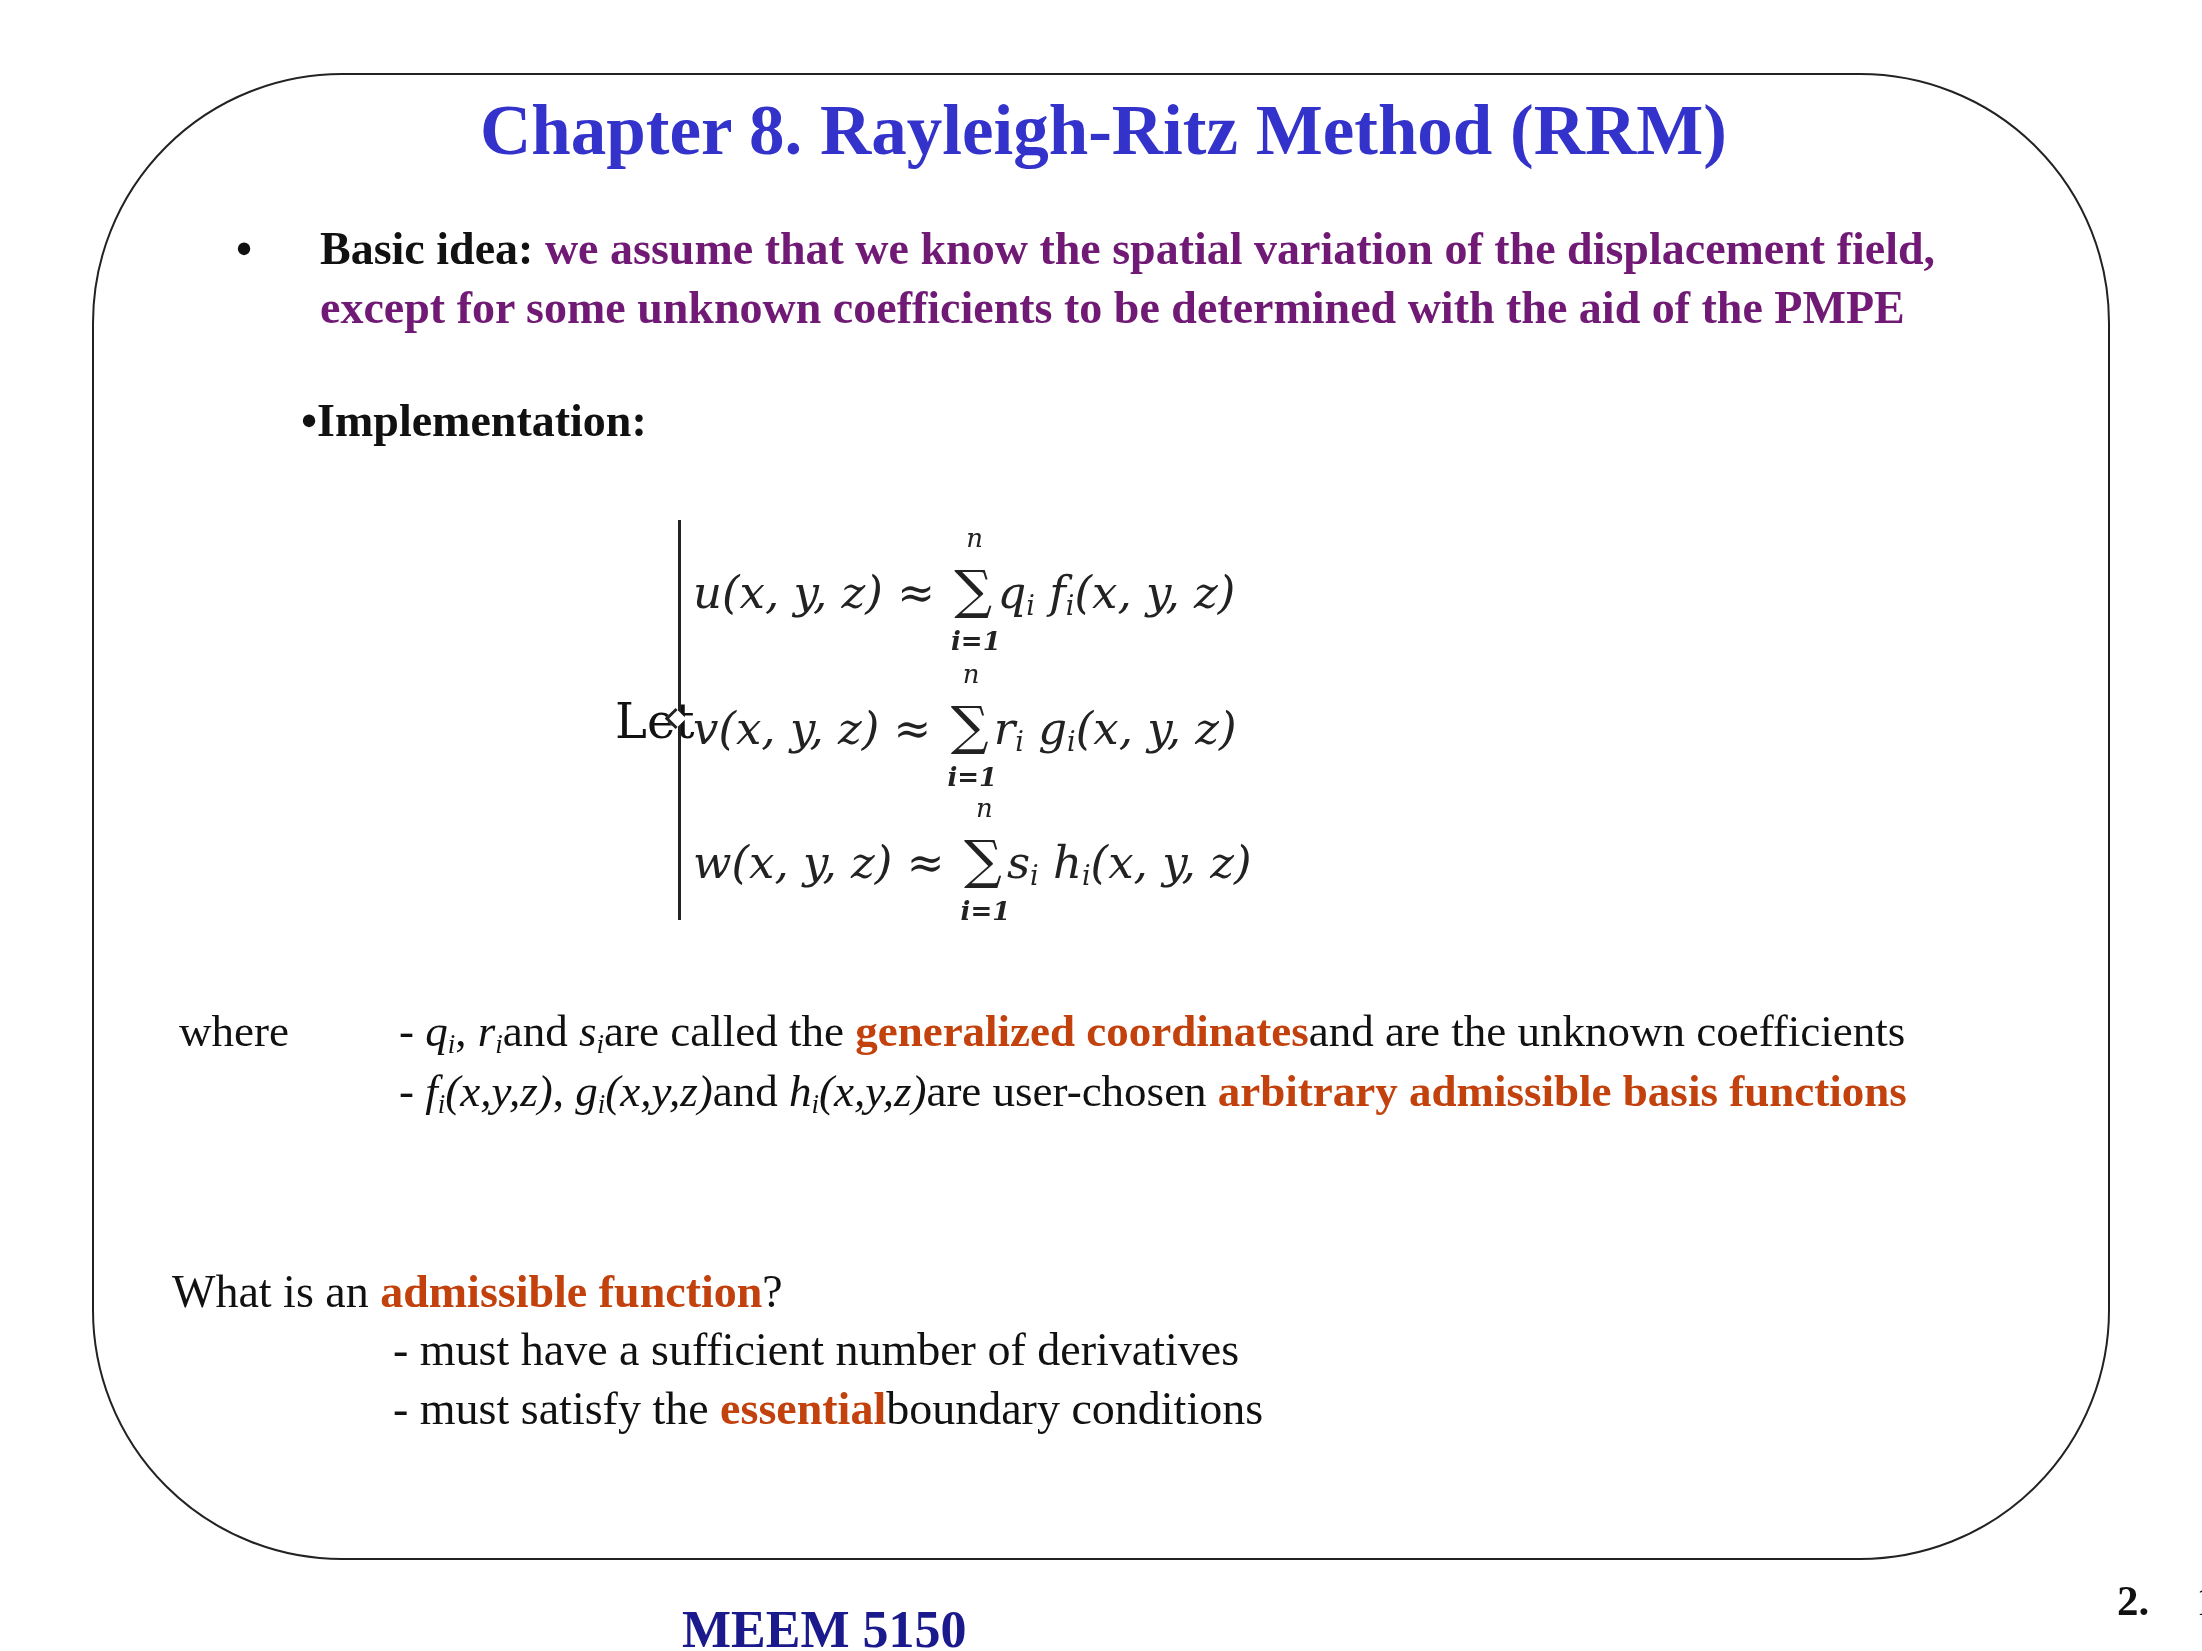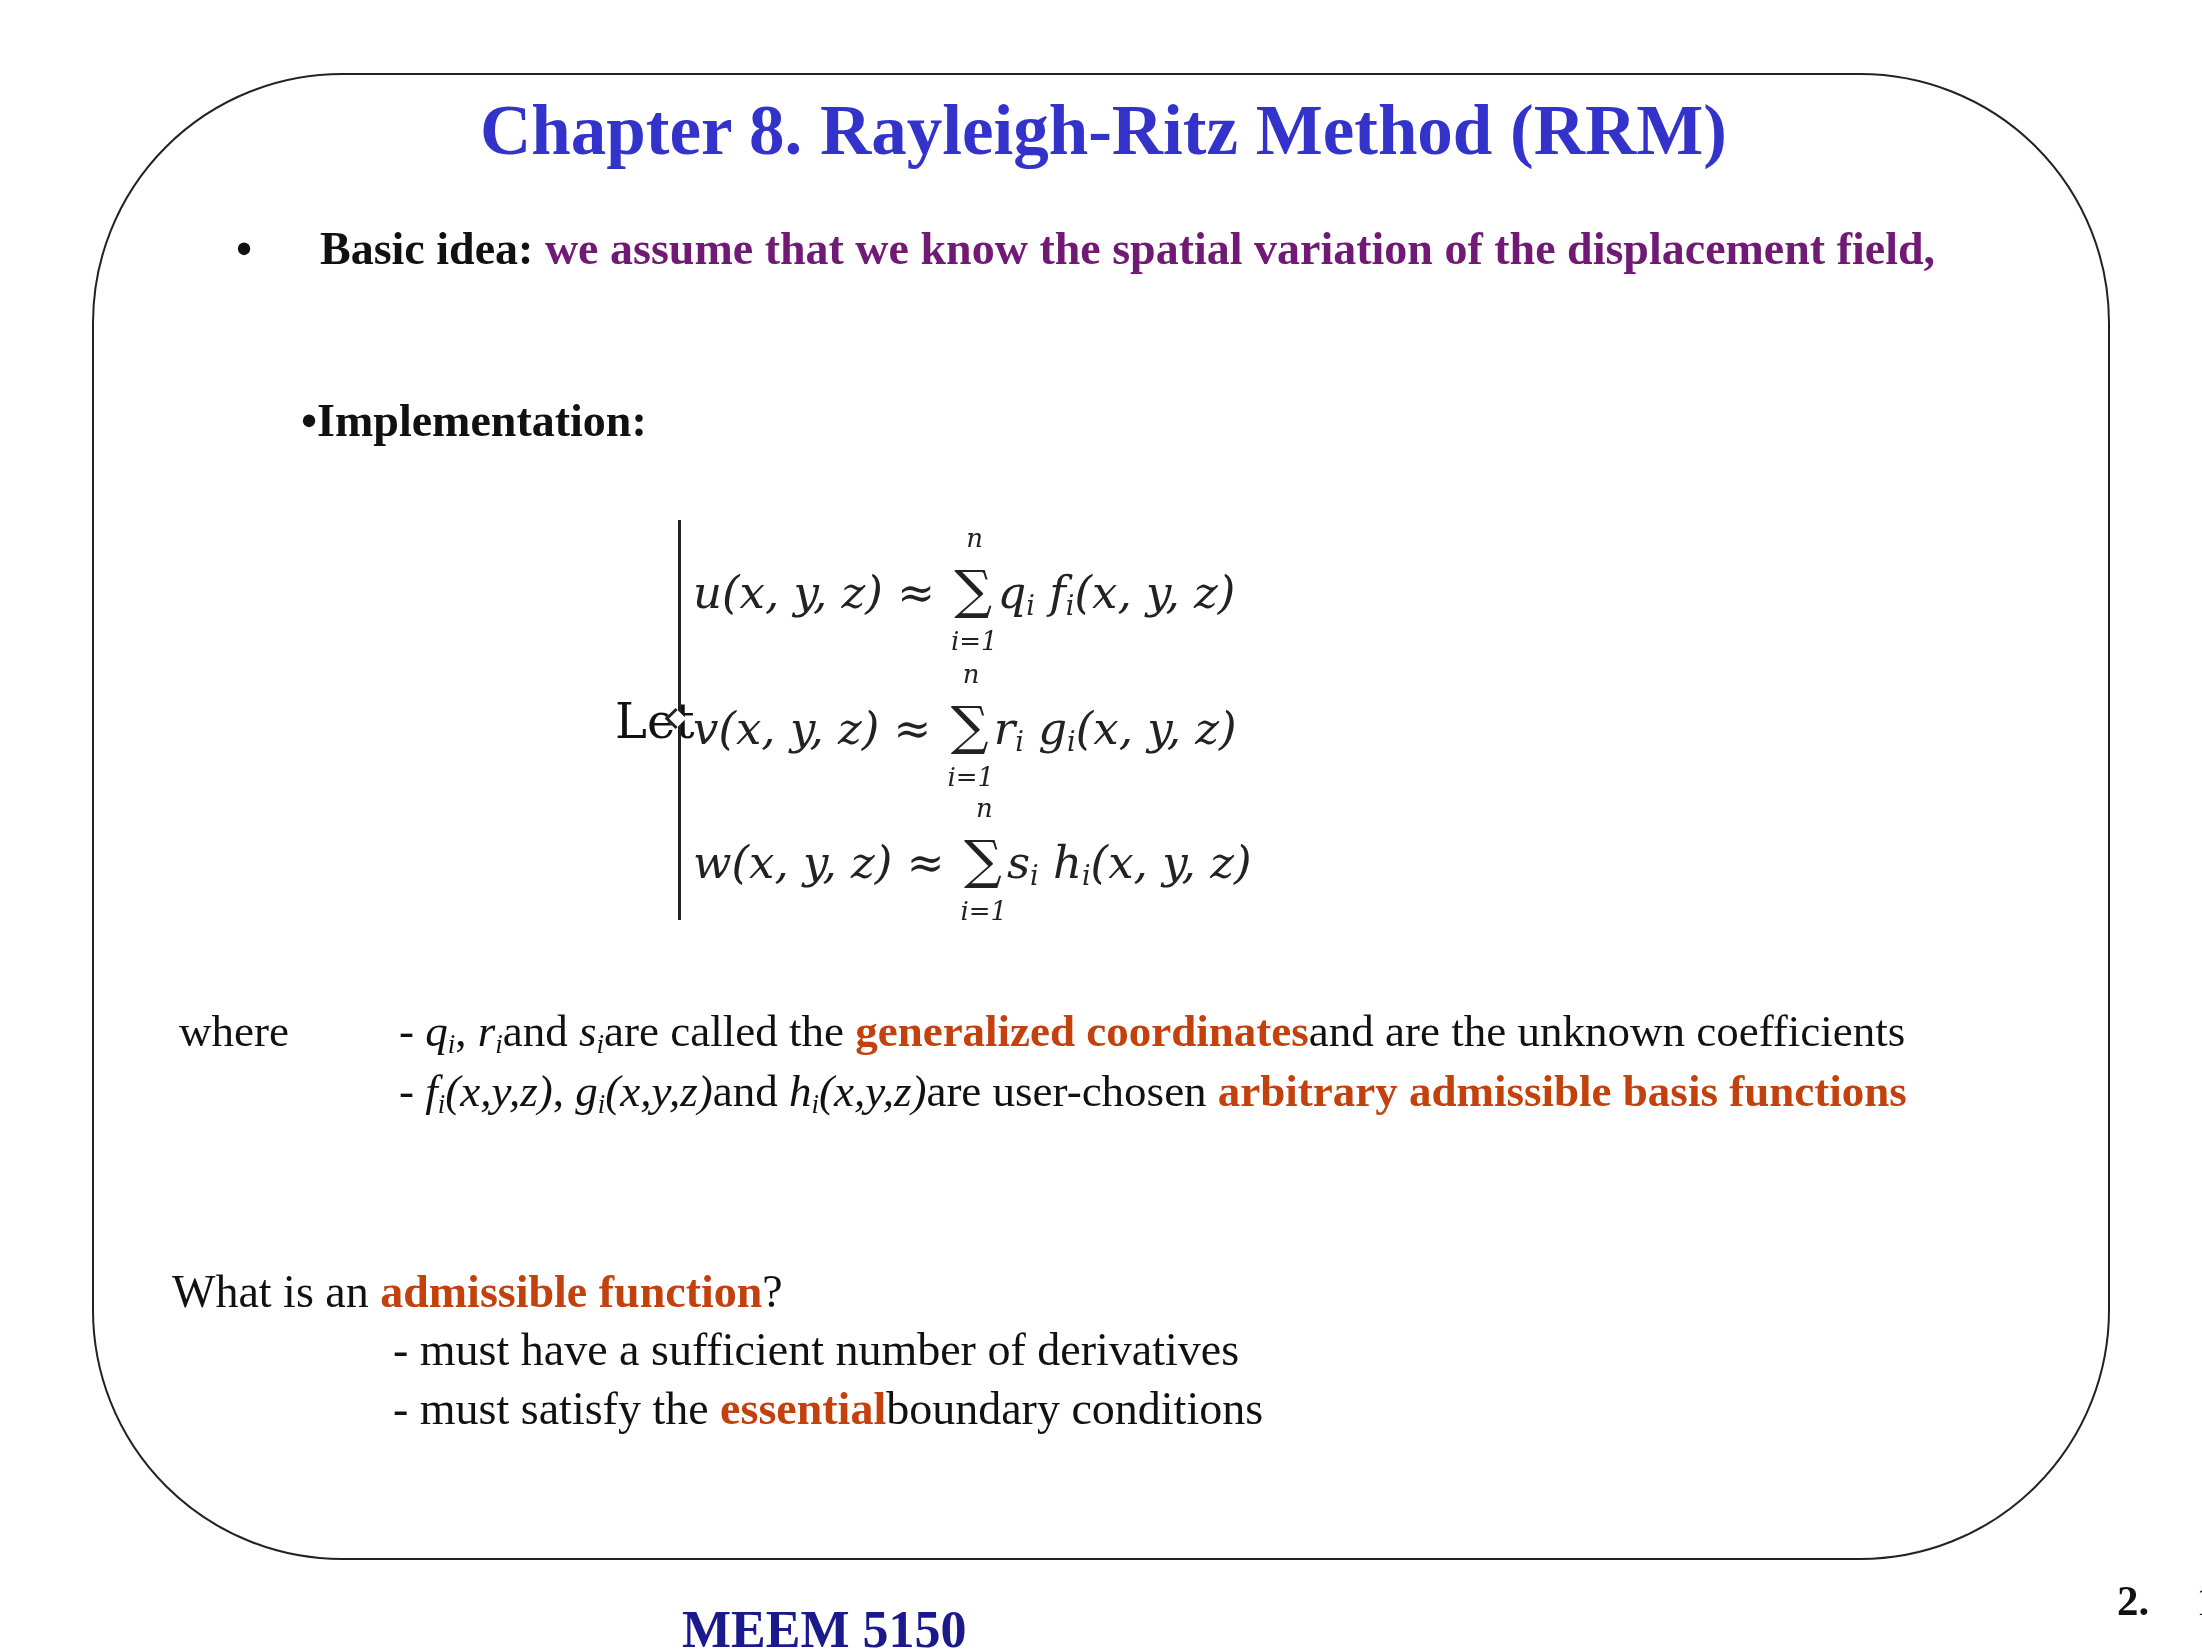--- a/index.html
+++ b/index.html
@@ -16,40 +16,41 @@
   .basic { left:275px; top:219px; font-size:46px; font-weight:bold; line-height:59px; }
   .bullet { left:191px; top:219px; font-size:46px; font-weight:bold; line-height:59px; }
   .impl { left:256px; top:394px; font-size:46px; font-weight:bold; }
   .let { left:570px; top:693px; font-size:48px; font-family:"DejaVu Serif",serif; }
   .brace-line { position:absolute; left:678px; top:520px; width:3.4px; height:400px; background:#222; }
   .brace-tip { position:absolute; left:668px; top:711px; width:12px; height:12px;
                border-left:3.4px solid #222; border-bottom:3.4px solid #222; transform:rotate(45deg); background:#fff; }
   .eq { position:absolute; left:693px; font-family:"DejaVu Serif",serif; font-style:italic; font-size:45px; color:#222; }
   .eq .sum { position:relative; display:inline-block; font-style:normal; font-size:53px; margin:0 5.2px; }
   .eq .sum .top { position:absolute; left:12px; top:-36px; font-size:26px; font-style:italic; }
-  .eq .sum .bot { position:absolute; left:-3.4px; top:67px; font-size:26px; font-style:italic; }
+  .eq .sum .bot { position:absolute; left:-3.4px; top:67px; font-size:26px; font-style:italic;font-weight:bold; }
   sub { font-size:0.6em; vertical-align:-0.25em; }
   .where { left:134px; top:1005px; font-size:45px;text-align:center; }
   .wline { left:354px; font-size:45px; }
   .what { left:127px; top:1265px; font-size:46px; }
   .sub { left:348px; font-size:46px; }
   .course { left:637px; top:1600px; font-size:52px; font-weight:bold; color:#1A1A8C; }
   .pg1 { left:2072px; top:1576px; font-size:43px; font-weight:bold; }
   .pg2 { left:2151px; top:1576px; font-size:43px; }
 </style>
 </head>
 <body>
 
 <div class="frame"></div>
 
 <div class="abs title">Chapter 8.  Rayleigh-Ritz Method (RRM)</div>
 
 <div class="abs bullet">•</div>
 <div class="abs basic">
   <div><span>Basic idea:</span> <span class="blue">we assume that we know the spatial variation of the displacement field,</span></div>
+  <div class="blue">except for some unknown coefficients to be determined with the aid of the PMPE</div>
 </div>
 
 <div class="abs impl">•Implementation:</div>
 
 <div class="abs let">Let</div>
 <div class="brace-line"></div>
 <div class="brace-tip"></div>
 
 <div class="eq" style="top:559px;">
   <span>u(x, y, z) ≈</span>

